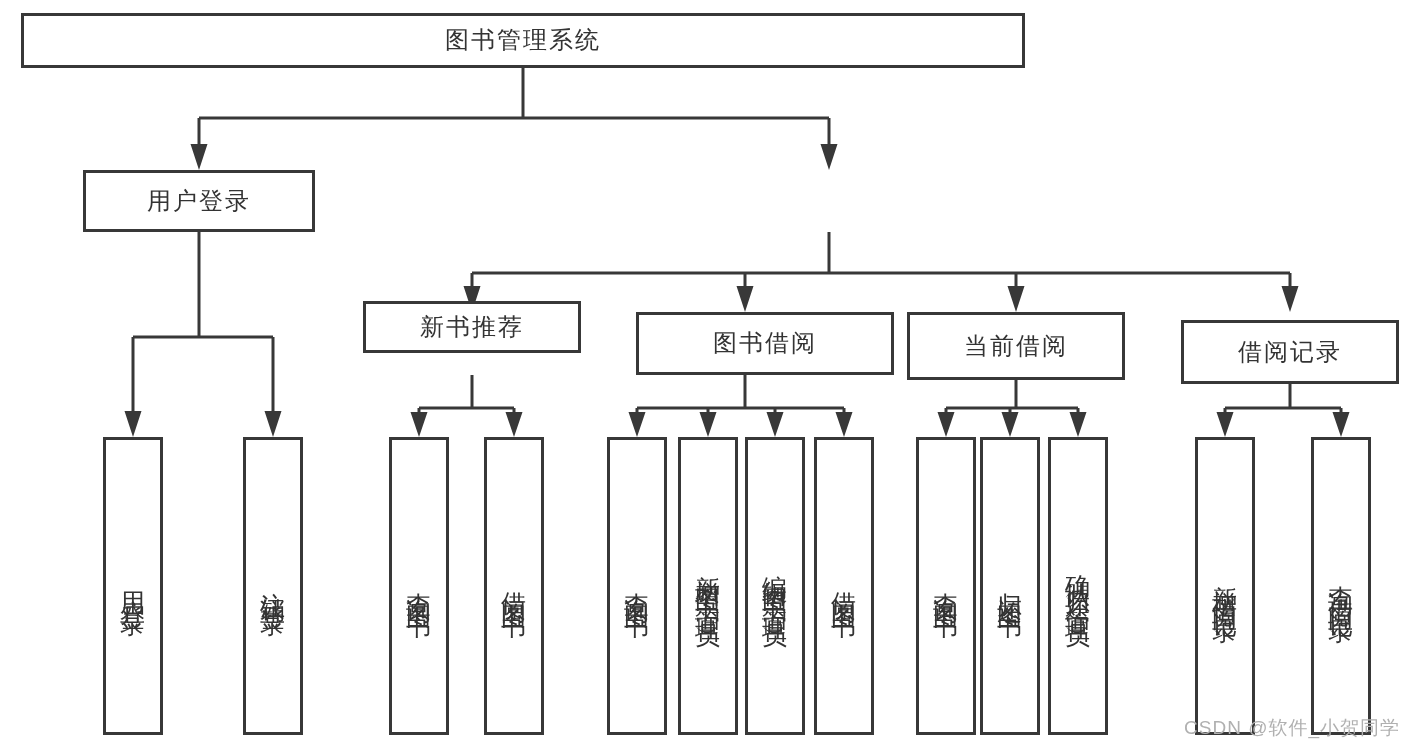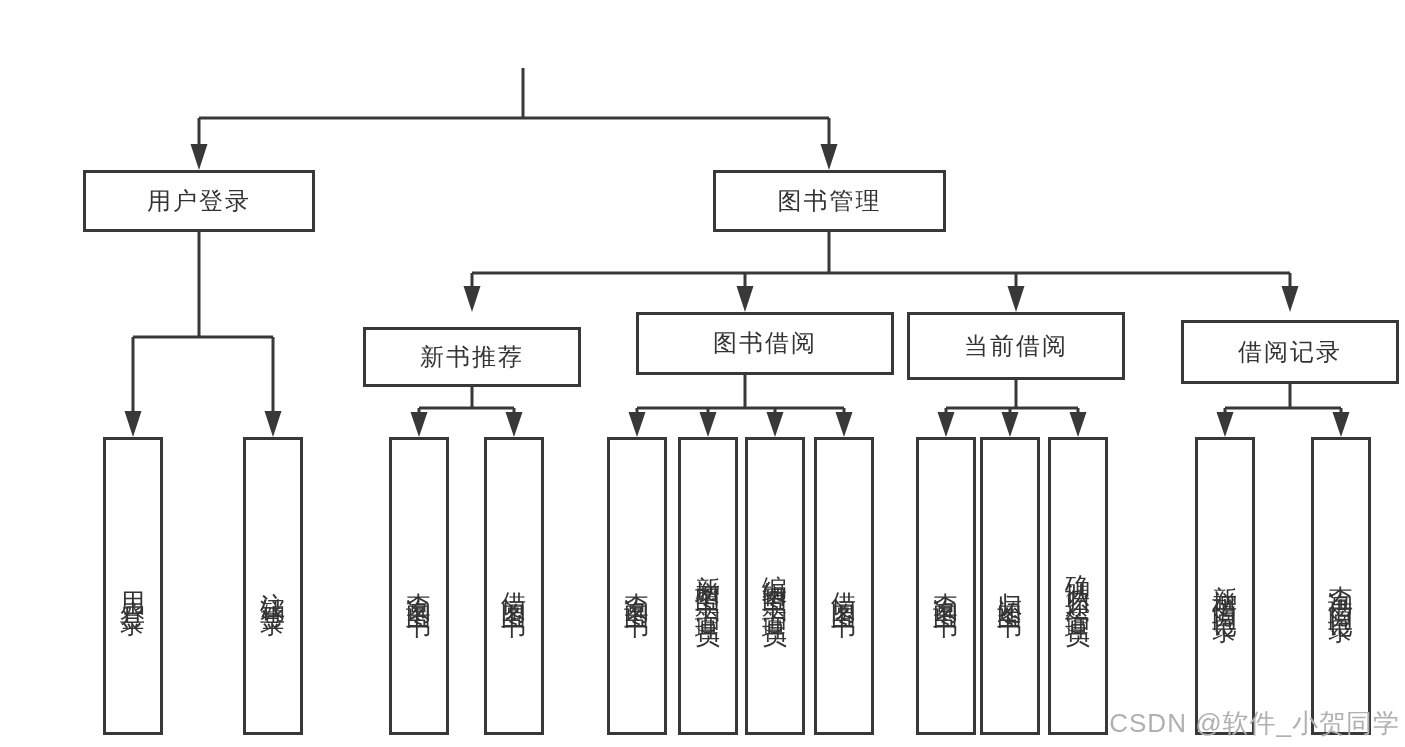--- a/index.html
+++ b/index.html
@@ -27,21 +27,21 @@
   .leaf{
     writing-mode:vertical-rl;
     text-orientation:mixed;
     font-size:25px;
     letter-spacing:7px;
     white-space:nowrap;
   }
   .watermark{
     position:absolute;
     right:5px;bottom:6px;
-    font-size:26px;
+    font-size:19px;
     letter-spacing:1px;
     color:#b0b0b0;
     z-index:5;
   }
 </style>
 </head>
 <body>
 
 <div class="canvas">
 
@@ -66,25 +66,25 @@
       <path d="M190.5 144 L207.5 144 L199 170 Z M820.5 144 L837.5 144 L829 170 Z"></path>
       <path d="M463.5 286 L480.5 286 L472 312 Z M736.5 286 L753.5 286 L745 312 Z M1007.5 286 L1024.5 286 L1016 312 Z M1281.5 286 L1298.5 286 L1290 312 Z"></path>
       <path d="M124.5 411 L141.5 411 L133 437 Z M264.5 411 L281.5 411 L273 437 Z"></path>
       <path d="M410.5 412 L427.5 412 L419 437 Z M505.5 412 L522.5 412 L514 437 Z"></path>
       <path d="M628.5 412 L645.5 412 L637 437 Z M699.5 412 L716.5 412 L708 437 Z M766.5 412 L783.5 412 L775 437 Z M835.5 412 L852.5 412 L844 437 Z"></path>
       <path d="M937.5 412 L954.5 412 L946 437 Z M1001.5 412 L1018.5 412 L1010 437 Z M1069.5 412 L1086.5 412 L1078 437 Z"></path>
       <path d="M1216.5 412 L1233.5 412 L1225 437 Z M1332.5 412 L1349.5 412 L1341 437 Z"></path>
     </g>
   </svg>
 
+  <div class="node" style="left:21px;top:13px;width:1004px;height:55px">图书管理系统</div>
 
   <div class="node" style="left:83px;top:170px;width:232px;height:62px">用户登录</div>
-  <div class="node" style="left:713px;top:170px;width:233px;height:62px">图书管理</div>
 
-  <div class="node" style="left:363px;top:327px;width:218px;height:60px">新书推荐</div>
+  <div class="node" style="left:363px;top:301px;width:218px;height:52px">新书推荐</div>
   <div class="node" style="left:636px;top:312px;width:258px;height:63px">图书借阅</div>
   <div class="node" style="left:907px;top:312px;width:218px;height:68px">当前借阅</div>
   <div class="node" style="left:1181px;top:320px;width:218px;height:64px">借阅记录</div>
 
   <div class="node leaf" style="left:103px;top:437px;width:60px;height:298px">用户登录</div>
   <div class="node leaf" style="left:243px;top:437px;width:60px;height:298px">注销登录</div>
 
   <div class="node leaf" style="left:389px;top:437px;width:60px;height:298px">查询图书</div>
   <div class="node leaf" style="left:484px;top:437px;width:60px;height:298px">借阅图书</div>
 

